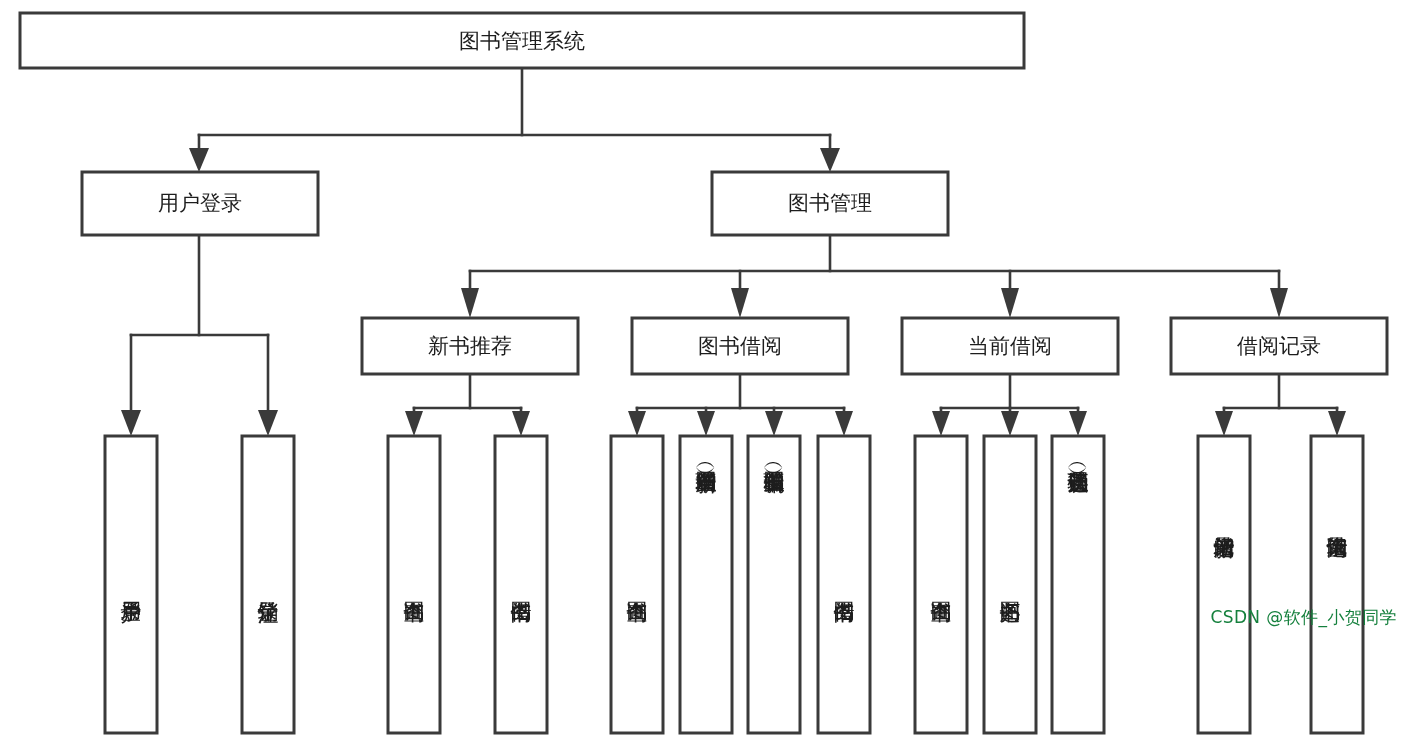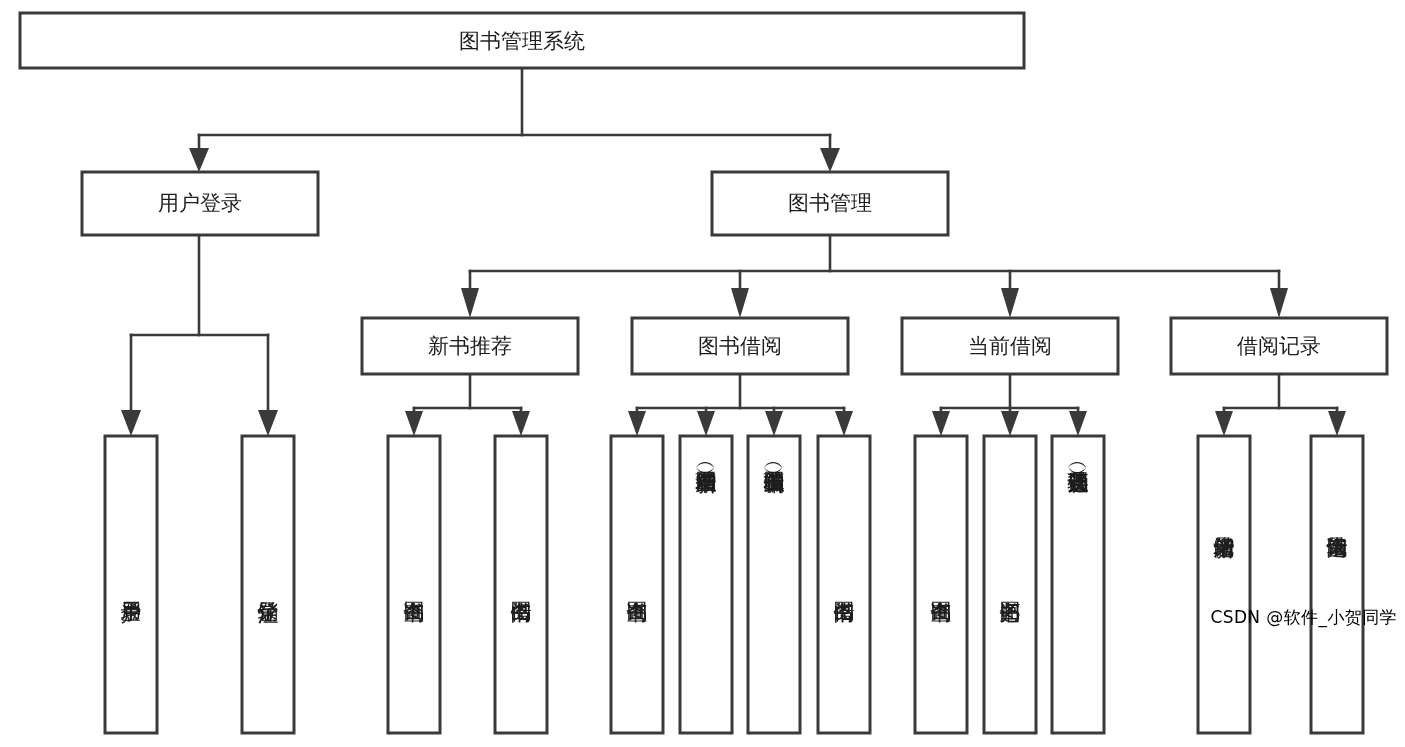--- a/index.html
+++ b/index.html
@@ -35,21 +35,21 @@
     font-family:"DejaVu Sans","Liberation Sans",sans-serif;
     font-size:21px;
     fill:#1d1d1d;
     text-anchor:middle;
   }
   .watermark{
     position:absolute;
     right:8px;bottom:4px;
     font-family:"DejaVu Sans","Liberation Sans",sans-serif;
     font-size:17px;
-    color:#000000;
+    color:#15803d;
     letter-spacing:.4px;
     white-space:nowrap;
     user-select:none;
   }
 </style>
 </head>
 <body>
 
 <div id="stage">
 

